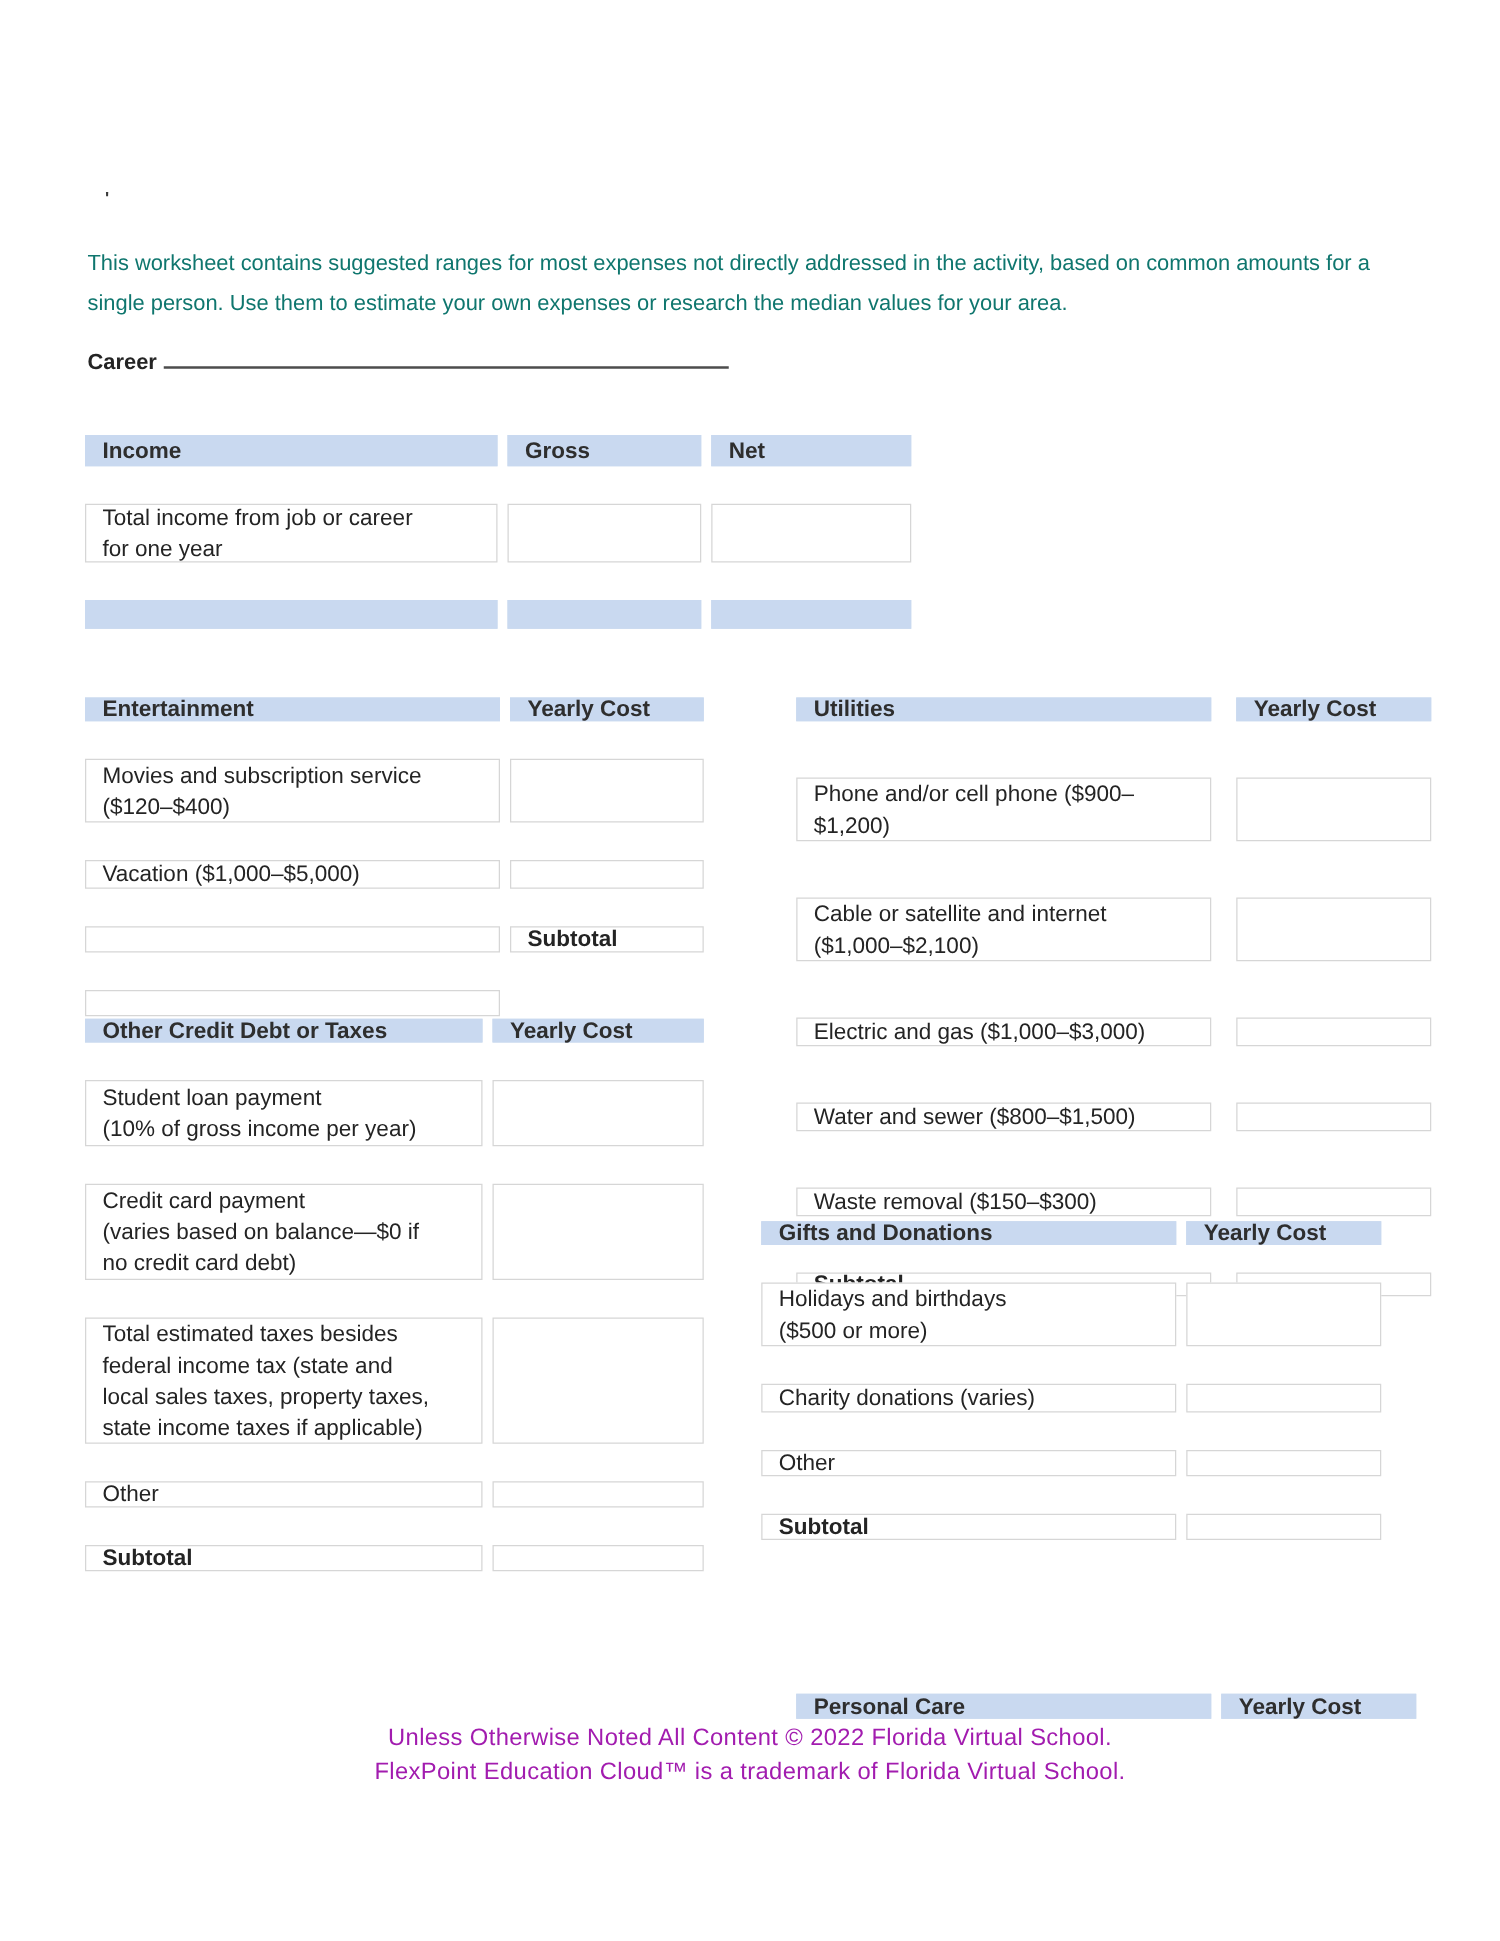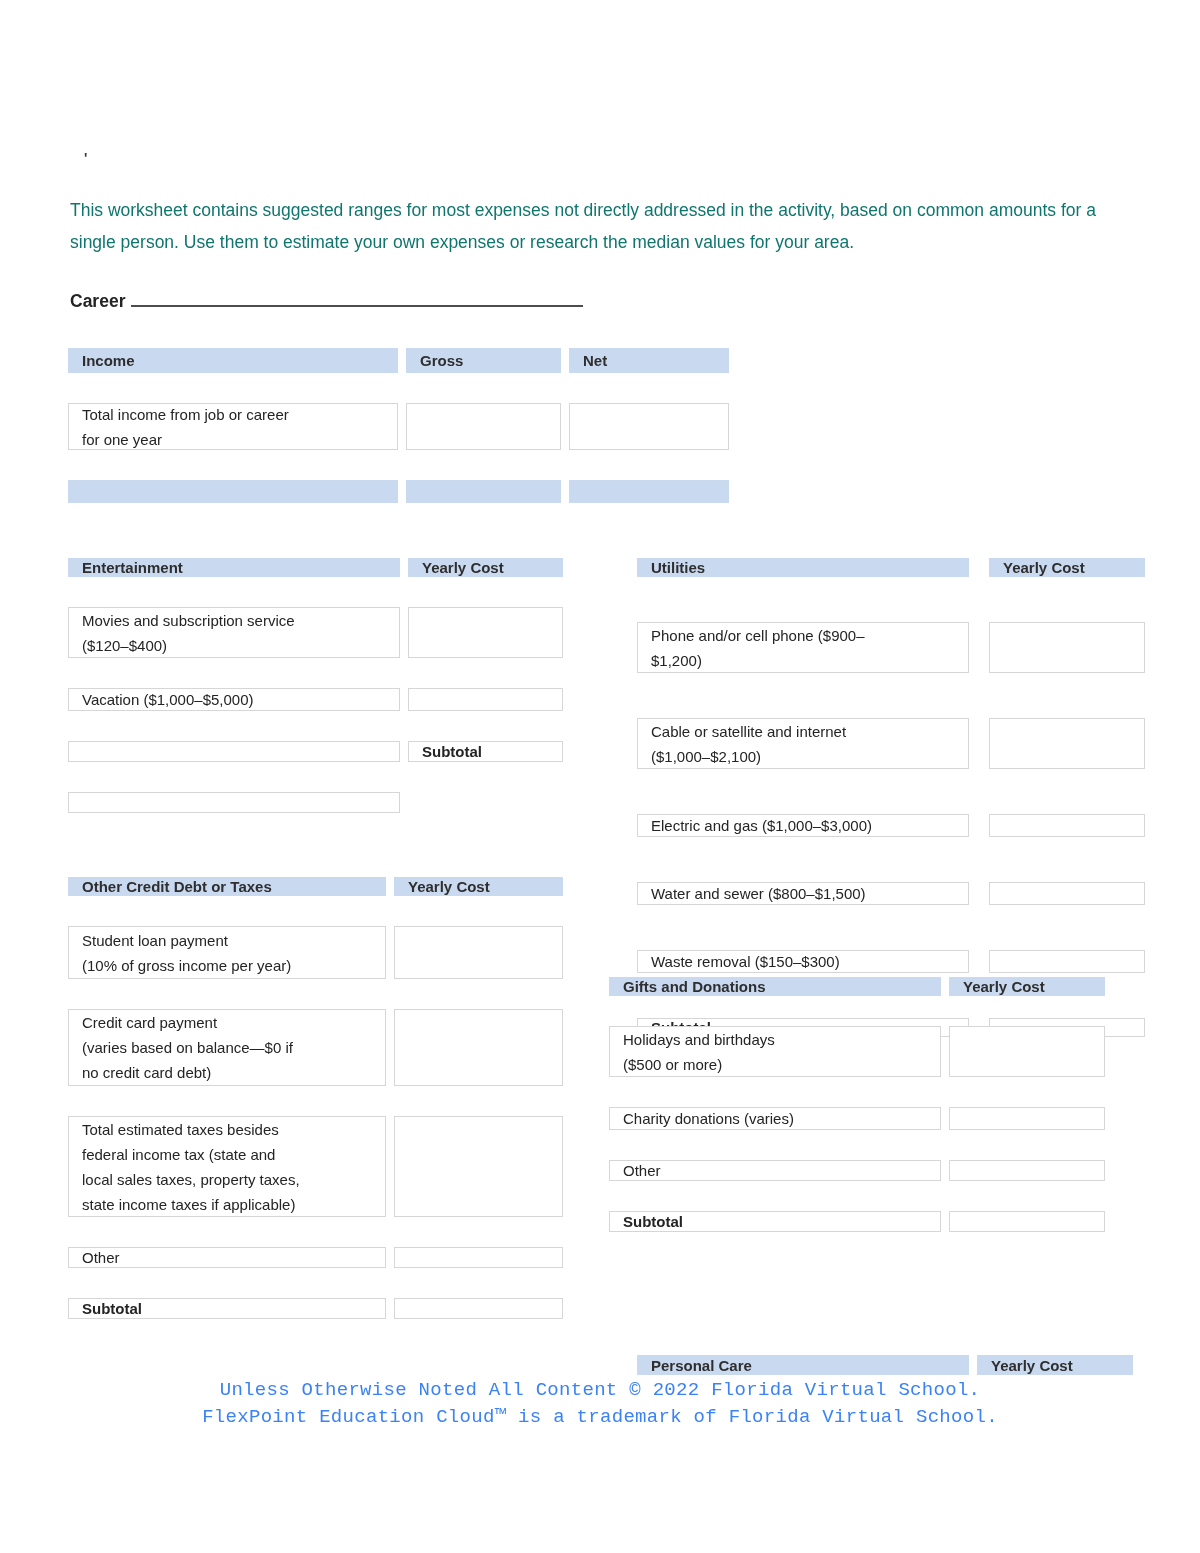--- a/index.html
+++ b/index.html
@@ -11,45 +11,45 @@
     position:absolute; top:96px; left:0; width:100%; text-align:center;
     font-size:26px; font-weight:bold; color:#000;
   }
   .stray-mark {
     position:absolute; top:150px; left:84px; font-size:14px; font-weight:bold; color:#3a3a3a;
   }
   .intro {
     position:absolute; top:194px; left:70px; width:1052px;
     font-size:17.5px; font-weight:normal; line-height:32px; color:#0f766e;
   }
-  .career-line { position:absolute; top:278px; left:70px; font-size:17.5px; font-weight:bold; color:#242424;margin-top:12px; }
+  .career-line { position:absolute; top:278px; left:70px; font-size:17.5px; font-weight:bold; color:#242424; }
   .career-blank {
     display:inline-block; width:452px; height:15px; margin-left:6px;
     border-bottom:2px solid #4d4d4d; vertical-align:baseline;
   }
   .grid { position:absolute; display:grid; column-gap:8px; row-gap:5px; }
   .cell {
     border:1px solid #d6d6d6; background:#fff; display:flex; align-items:center;
-    padding:4px 13px; font-size:15px; line-height:25px; white-space:pre-line; color:#242424;margin-top:25px;
+    padding:4px 13px; font-size:18px; line-height:25px; white-space:pre-line; color:#242424;margin-top:25px;
   }
   .cell.head {
     background:#c9d9f0; border-color:#c9d9f0; font-weight:bold; color:#2e2e2e;
   }
   .cell.bluefill { background:#c9d9f0; border-color:#c9d9f0; }
   .subtotal { font-weight:bold; }
   #income-grid   { left:68px;  top:323px; grid-template-columns:330px 155px 160px; grid-template-rows:50px 72px 48px; }
   #ent-grid      { left:68px;  top:533px; grid-template-columns:332px 155px; grid-template-rows:44px 76px 48px 46px 46px; }
-  #ocdt-grid     { left:68px;  top:852px; grid-template-columns:318px 169px; grid-template-rows:44px 78px 102px 126px 46px 46px; }
+  #ocdt-grid     { left:68px;  top:790px; grid-template-columns:318px 169px; grid-template-rows:44px 78px 102px 126px 46px 46px; }
   #util-grid     { left:637px; top:533px; grid-template-columns:332px 156px; grid-template-rows:44px 76px 76px 48px 48px 48px 44px;gap:20px; }
   #gifts-grid    { left:609px; top:952px; grid-template-columns:332px 156px; grid-template-rows:44px 76px 48px 46px 46px; }
   #personal-grid { left:637px; top:1330px; grid-template-columns:332px 156px; grid-template-rows:45px; }
   .footer {
     position:absolute; top:1377px; left:0; width:100%; text-align:center;
-    font-family:Liberation Mono, monospace; font-size:19px; line-height:27px;
-    letter-spacing:0.3px; color:#3b82f6;
+    font-family:Liberation Sans, sans-serif; font-size:19px; line-height:27px;
+    letter-spacing:0.3px; color:#a21caf;
   }
 </style>
 </head>
 <body>
 
 <div class="page">
 
   <div class="stray-mark">'</div>
   <div class="intro">This worksheet contains suggested ranges for most expenses not directly addressed in the activity, based on common amounts for a single person. Use them to estimate your own expenses or research the median values for your area.</div>
 

